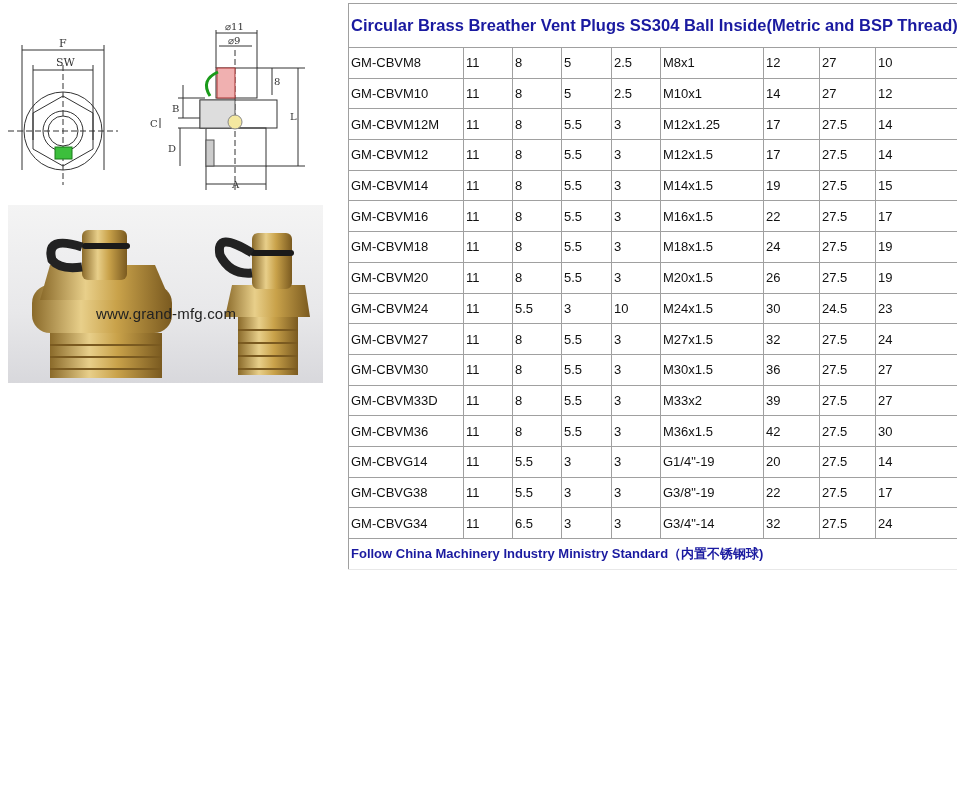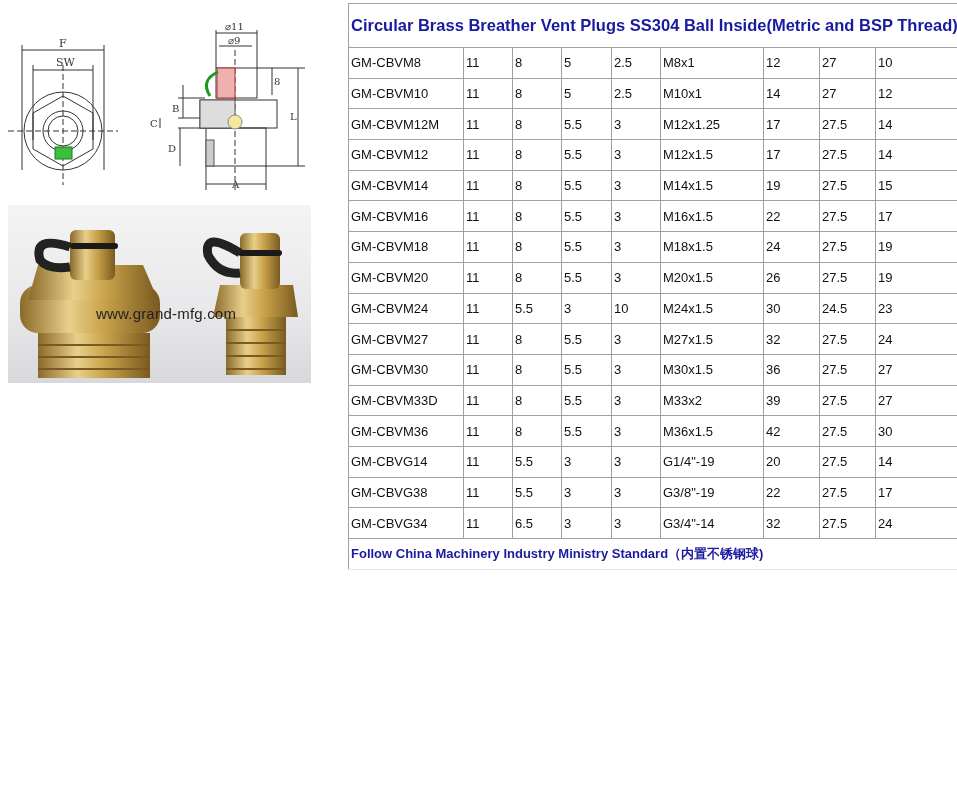--- a/index.html
+++ b/index.html
@@ -1,19 +1,19 @@
 <!DOCTYPE html>
 <html><head>
 <meta charset="utf-8">
 <style>
   html, body { margin:0; padding:0; background:#ffffff; }
   body { width:957px; height:795px; position:relative; overflow:hidden; font-family:"Liberation Sans", sans-serif; }
   .left { position:absolute; left:0; top:0; width:320px; }
   .drawing { position:absolute; left:0; top:0; width:320px; height:198px; background:#fff; }
-  .photo { position:absolute; left:8px; top:205px; width:303px; height:178px; background:linear-gradient(180deg,#f4f4f4 0%,#e8e8ea 60%,#d8d8dc 100%); overflow:hidden; }
+  .photo { position:absolute; left:8px; top:205px; width:303px; height:178px; background:linear-gradient(180deg,#f4f4f4 0%,#e8e8ea 60%,#d8d8dc 100%); overflow:hidden;padding-left:12px; }
   .watermark { position:absolute; left:88px; top:100px; font-size:15px; color:#222; letter-spacing:0.2px; }
   table.spec { position:absolute; left:348px; top:3px; border-collapse:collapse; table-layout:fixed; width:616px; }
   table.spec td { border:1px solid #a0a0a0; font-size:13px; color:#111; padding:0 0 0 2px; height:29.7px; vertical-align:middle; white-space:nowrap; overflow:hidden; }
   table.spec tr.title td { height:43px; font-size:16.5px; font-weight:bold; color:#1a1aa0; padding-left:2px; border-top:1px solid #a0a0a0; border-right:1px solid #d8d8d8;}
   table.spec tr.header td { height:31px; }
   table.spec tr.footer td { height:30px; font-size:13px; font-weight:bold; color:#1a1aa0; border-right:1px solid #e0e0e0; border-bottom:1px solid #e8e8e8;margin-left:39px; }
 </style>
 </head>
 <body>
 

